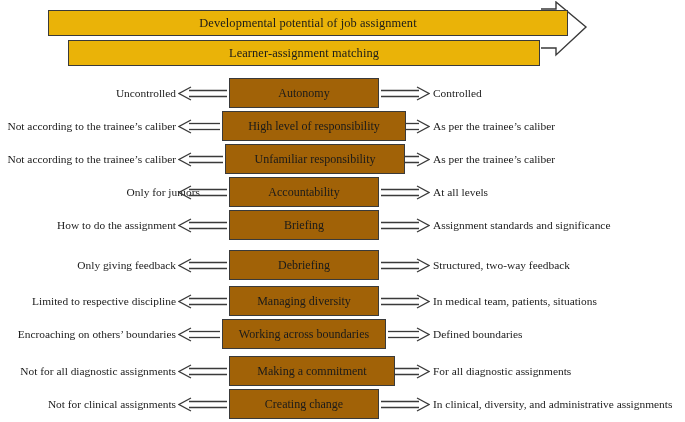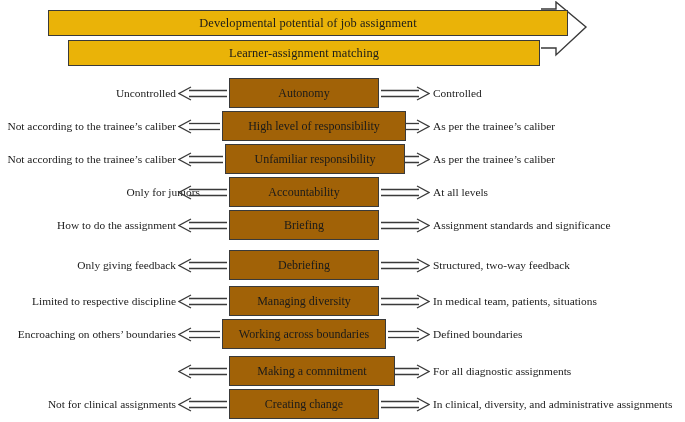--- a/index.html
+++ b/index.html
@@ -279,20 +279,21 @@
         <div class="arrow arrow-right" style="left:388px;width:42px">
           <svg viewBox="0 0 42 15" width="42" height="15">
             <polyline points="29,1 41,7.5 29,14" fill="none" stroke="#3a3a3a" stroke-width="1.3"></polyline>
             <line x1="0" y1="4.5" x2="31" y2="4.5" stroke="#3a3a3a" stroke-width="1.3"></line>
             <line x1="0" y1="10.5" x2="31" y2="10.5" stroke="#3a3a3a" stroke-width="1.3"></line>
           </svg>
         </div>
         <div class="side-label label-right">Defined boundaries</div>
       </div>
       <div class="row" style="top: 356px;">
+        <div class="side-label label-left">Not for all diagnostic assignments</div>
         <div class="arrow arrow-left" style="left:178px;width:49px">
           <svg viewBox="0 0 49 15" width="49" height="15">
             <polyline points="13,1 1,7.5 13,14" fill="none" stroke="#3a3a3a" stroke-width="1.3"></polyline>
             <line x1="11" y1="4.5" x2="49" y2="4.5" stroke="#3a3a3a" stroke-width="1.3"></line>
             <line x1="11" y1="10.5" x2="49" y2="10.5" stroke="#3a3a3a" stroke-width="1.3"></line>
           </svg>
         </div>
         <div class="center-box" style="left:229px;width:166px">Making a commitment</div>
         <div class="arrow arrow-right" style="left:381px;width:49px">
           <svg viewBox="0 0 49 15" width="49" height="15">

